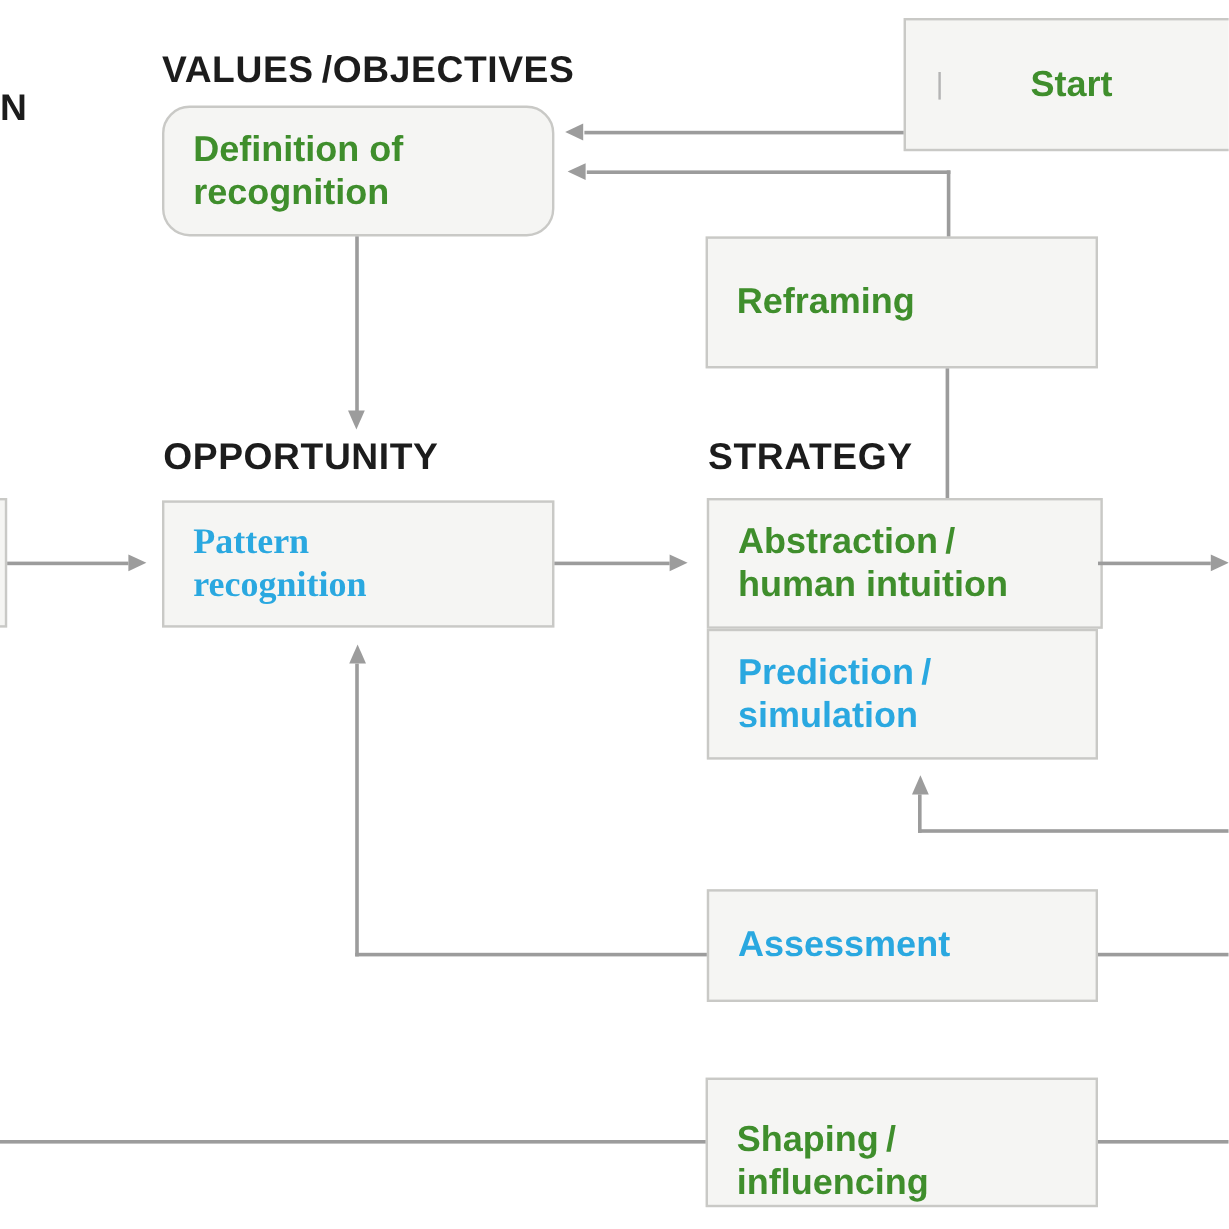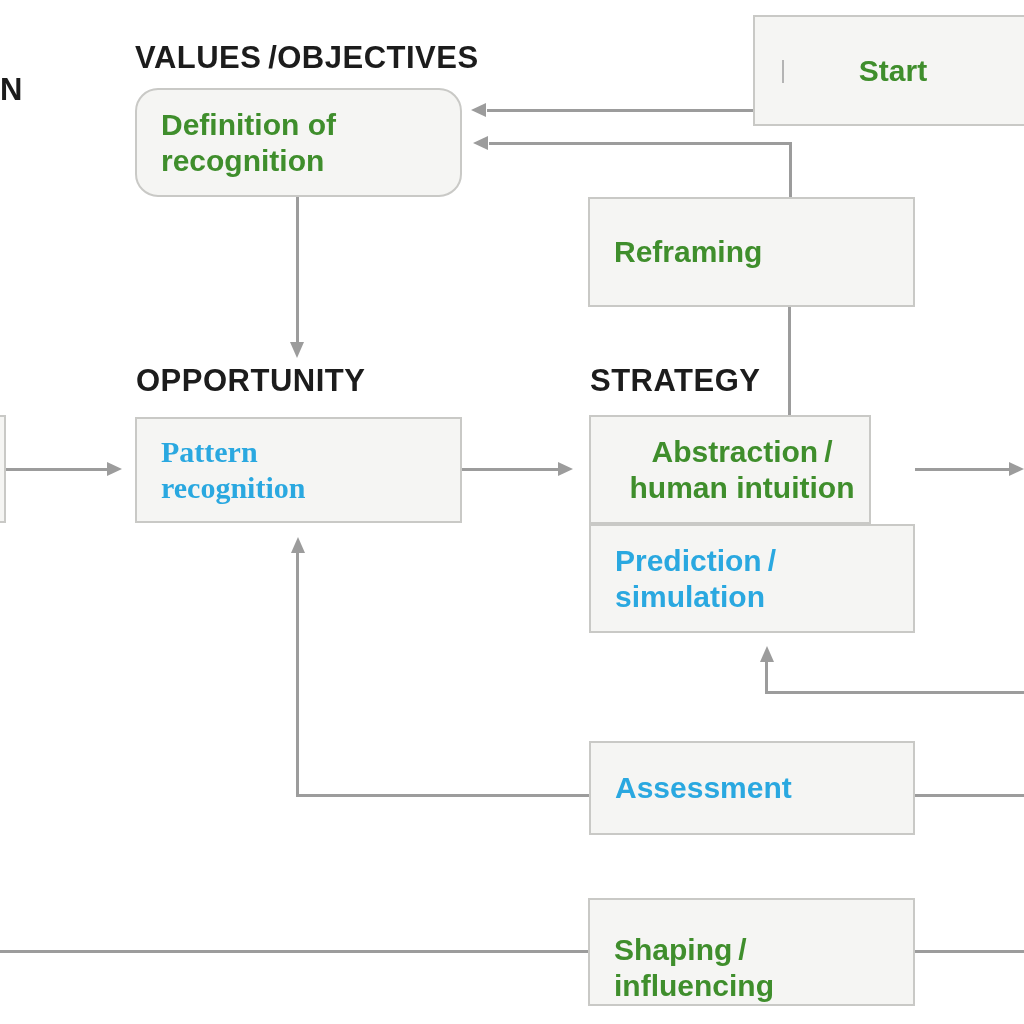--- a/index.html
+++ b/index.html
@@ -68,21 +68,21 @@
     <span class="lbl green">Reframing</span>
   </div>
 
   <div class="node" style="left:-42px;top:415px;width:48px;height:108px;"></div>
 
   <div class="node" style="left:135px;top:417px;width:327px;height:106px;font-family:Liberation Serif, serif;">
     <span class="lbl blue">Pattern</span>
     <span class="lbl blue">recognition</span>
   </div>
 
-  <div class="node" style="left:589px;top:415px;width:282px;height:109px;align-items:center;">
+  <div class="node" style="left:589px;top:415px;width:330px;height:109px;">
     <span class="lbl green">Abstraction /</span>
     <span class="lbl green">human intuition</span>
   </div>
 
   <div class="node" style="left:589px;top:524px;width:326px;height:109px;justify-content:center;">
     <span class="lbl blue">Prediction /</span>
     <span class="lbl blue">simulation</span>
   </div>
 
   <div class="node" style="left:589px;top:741px;width:326px;height:94px;">

